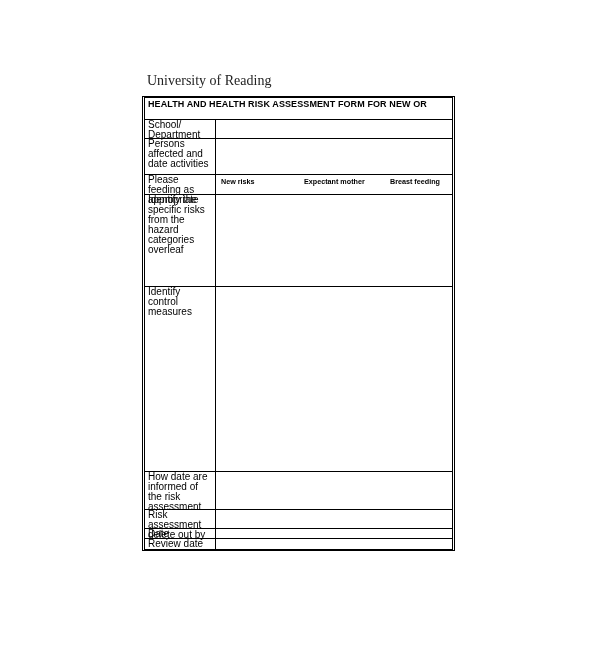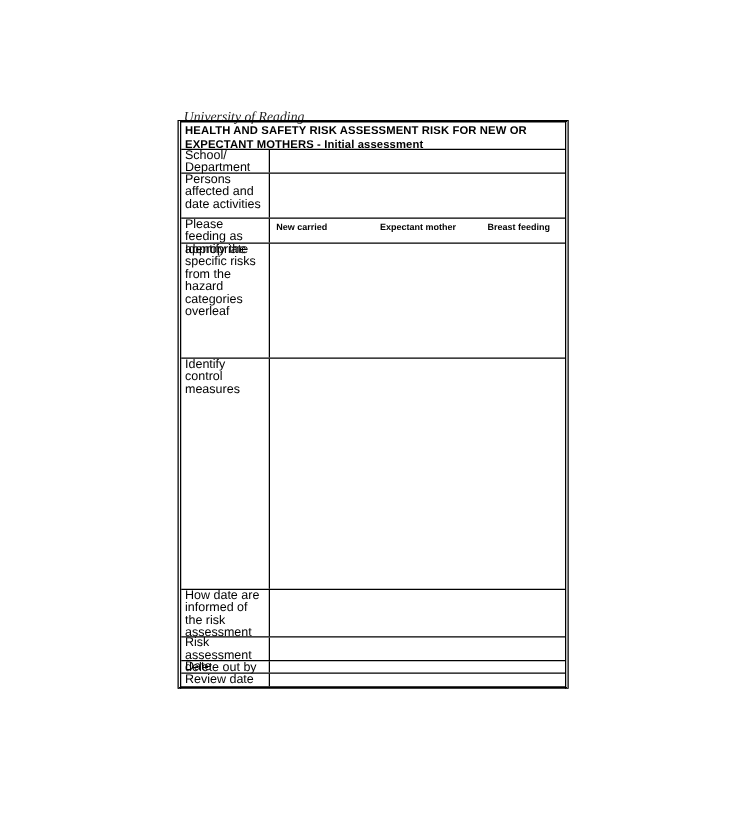--- a/index.html
+++ b/index.html
@@ -1,22 +1,22 @@
 <!DOCTYPE html>
 <html><head>
 <meta charset="utf-8">
 <style>
   html, body { margin: 0; padding: 0; }
   body {
     width: 600px; height: 650px; background: #ffffff; position: relative;
     font-family: "Liberation Sans", sans-serif; color: #000;
   }
   .header-text {
-    position: absolute; left: 147px; top: 88px;
-    font-family: "Liberation Serif", serif; font-size: 11px; color: #222; font-style: italic;
+    position: absolute; left: 147px; top: 73px;
+    font-family: "Liberation Serif", serif; font-size: 14px; color: #222;
   }
   .form {
     position: absolute; left: 142px; top: 96px; width: 313px;
     border-left: 3px double #000; border-right: 3px double #000;
     border-top: 2px solid #000; border-bottom: 2px solid #000;
     box-sizing: border-box;
   }
   .title {
     font-weight: bold; font-size: 9px; line-height: 10.5px;
     padding: 1px 3px 1px 3px; border-bottom: 1px solid #000; height: 22px; box-sizing: border-box;
@@ -32,36 +32,35 @@
   .value { flex: 1; font-size: 7.2px; font-weight: bold; line-height: 10px; position: relative; }
   .opt { position: absolute; top: 2px; }
 </style>
 </head>
 <body>
 
 <div class="header-text">University of Reading</div>
 
 <div class="form">
   <div class="title">
-    <div>HEALTH AND SAFETY RISK ASSESSMENT RISK FOR NEW OR</div>
-    <div><span>EXPECTANT MOTHERS</span><span class="sub"> - Initial assessment</span></div>
+    <div>HEALTH AND HEALTH RISK ASSESSMENT FORM FOR NEW OR</div>
   </div>
 
   <div class="row" style="height:19px">
     <div class="label">School/ Department</div>
     <div class="value"></div>
   </div>
   <div class="row" style="height:36px">
     <div class="label">Persons affected and date activities</div>
     <div class="value"></div>
   </div>
   <div class="row" style="height:20px">
     <div class="label">Please feeding as appropriate</div>
     <div class="value">
-      <span class="opt" style="left:5px">New carried</span>
+      <span class="opt" style="left:5px">New risks</span>
       <span class="opt" style="left:88px">Expectant mother</span>
       <span class="opt" style="left:174px">Breast feeding</span>
     </div>
   </div>
   <div class="row" style="height:92px">
     <div class="label">Identify the specific risks from the hazard categories overleaf</div>
     <div class="value"></div>
   </div>
   <div class="row" style="height:185px">
     <div class="label">Identify control measures</div>

